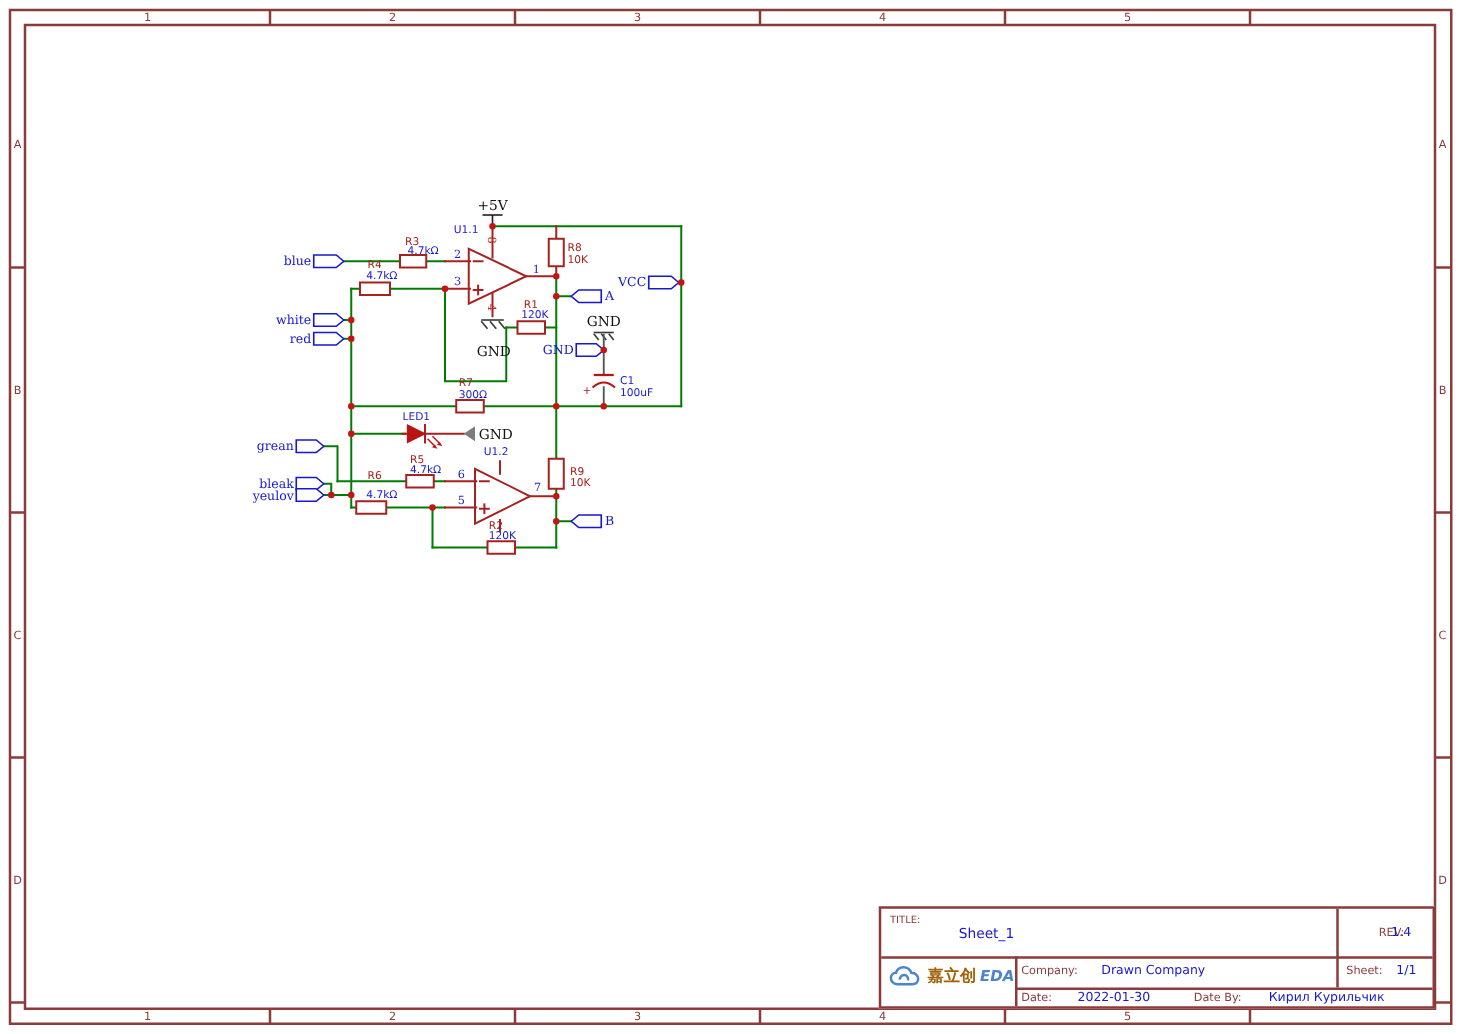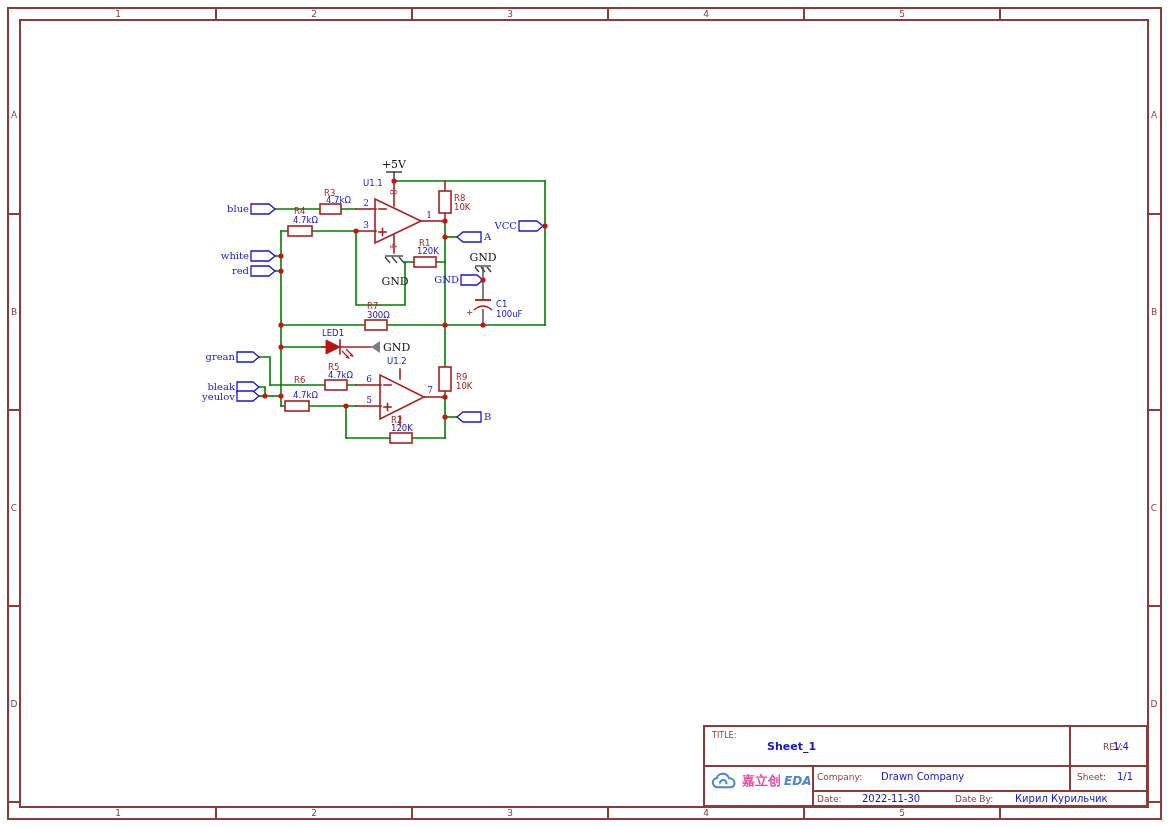--- a/index.html
+++ b/index.html
@@ -21,23 +21,23 @@
   .earth{stroke:#3a3a3a;stroke-width:1.3;fill:none;}
   .pwrLn{stroke:#222;stroke-width:1.3;fill:none;}
   .frameLn{stroke:#8c3b3b;stroke-width:2;fill:none;}
   .frameTxt{font:9px "DejaVu Sans",sans-serif;fill:#8c3b3b;}
   
   #titleblock{position:absolute;left:703px;top:725px;width:445px;height:82px;
               border:2px solid #8c3b3b;box-sizing:border-box;background:#fff;}
   #titleblock .hl,#titleblock .vl{position:absolute;background:#8c3b3b;}
   .tb-label{position:absolute;color:#8c3b3b;font-size:9px;white-space:nowrap;}
   .tb-value{position:absolute;color:#1717cf;font-size:10px;white-space:nowrap;}
-  #tb-title-value{font-size:11px;font-weight:bold;}
+  #tb-title-value{font-size:11px;}
   #logo{position:absolute;left:6px;top:44px;display:flex;align-items:center;gap:3px;}
-  #logo .cn{color:#ec4899;font-weight:bold;font-size:13px;}
+  #logo .cn{color:#a16207;font-weight:bold;font-size:13px;}
   #logo .en{color:#4a86c8;font-weight:bold;font-style:italic;font-size:12px;}
 </style>
 </head>
 <body>
 
 <div id="sheet">
 
 <svg width="1169" height="827" viewBox="0 0 1169 827">
 
   <g>
@@ -314,21 +314,21 @@
   <div class="tb-value" id="tb-title-value" style="left:62px;top:13px;">Sheet_1</div>
   <div class="tb-label" style="left:372px;top:15px;margin-left:26px;">REV:</div>
   <div class="tb-value" style="left:408px;top:14px;">1.4</div>
 
   <div class="tb-label" style="left:112px;top:45px;">Company:</div>
   <div class="tb-value" style="left:176px;top:44px;">Drawn Company</div>
   <div class="tb-label" style="left:372px;top:45px;">Sheet:</div>
   <div class="tb-value" style="left:412px;top:44px;">1/1</div>
 
   <div class="tb-label" style="left:112px;top:67px;">Date:</div>
-  <div class="tb-value" style="left:157px;top:66px;">2022-11-30</div>
+  <div class="tb-value" style="left:157px;top:66px;">2022-01-30</div>
   <div class="tb-label" style="left:250px;top:67px;">Date By:</div>
   <div class="tb-value" style="left:310px;top:66px;">Кирил Курильчик</div>
 
   <div id="logo">
     <svg width="28" height="20" viewBox="0 0 30 22">
       <path d="M7 18 C3.5 18 1.5 15 1.5 12.5 C1.5 10 3.5 8 6 8 C6.5 5 9.5 3 12.5 3 C16 3 18.5 5 19.5 8 C23 8 25.5 10.5 25.5 13.5 C25.5 16 23.5 18 20.5 18 Z" fill="none" stroke="#4a86c8" stroke-width="2.2"></path>
       <path d="M9.5 14 a3.6 3.6 0 1 1 7 .6" fill="none" stroke="#4a86c8" stroke-width="2.2"></path>
     </svg>
     <span class="cn">嘉立创</span>
         <span class="en">EDA</span>

